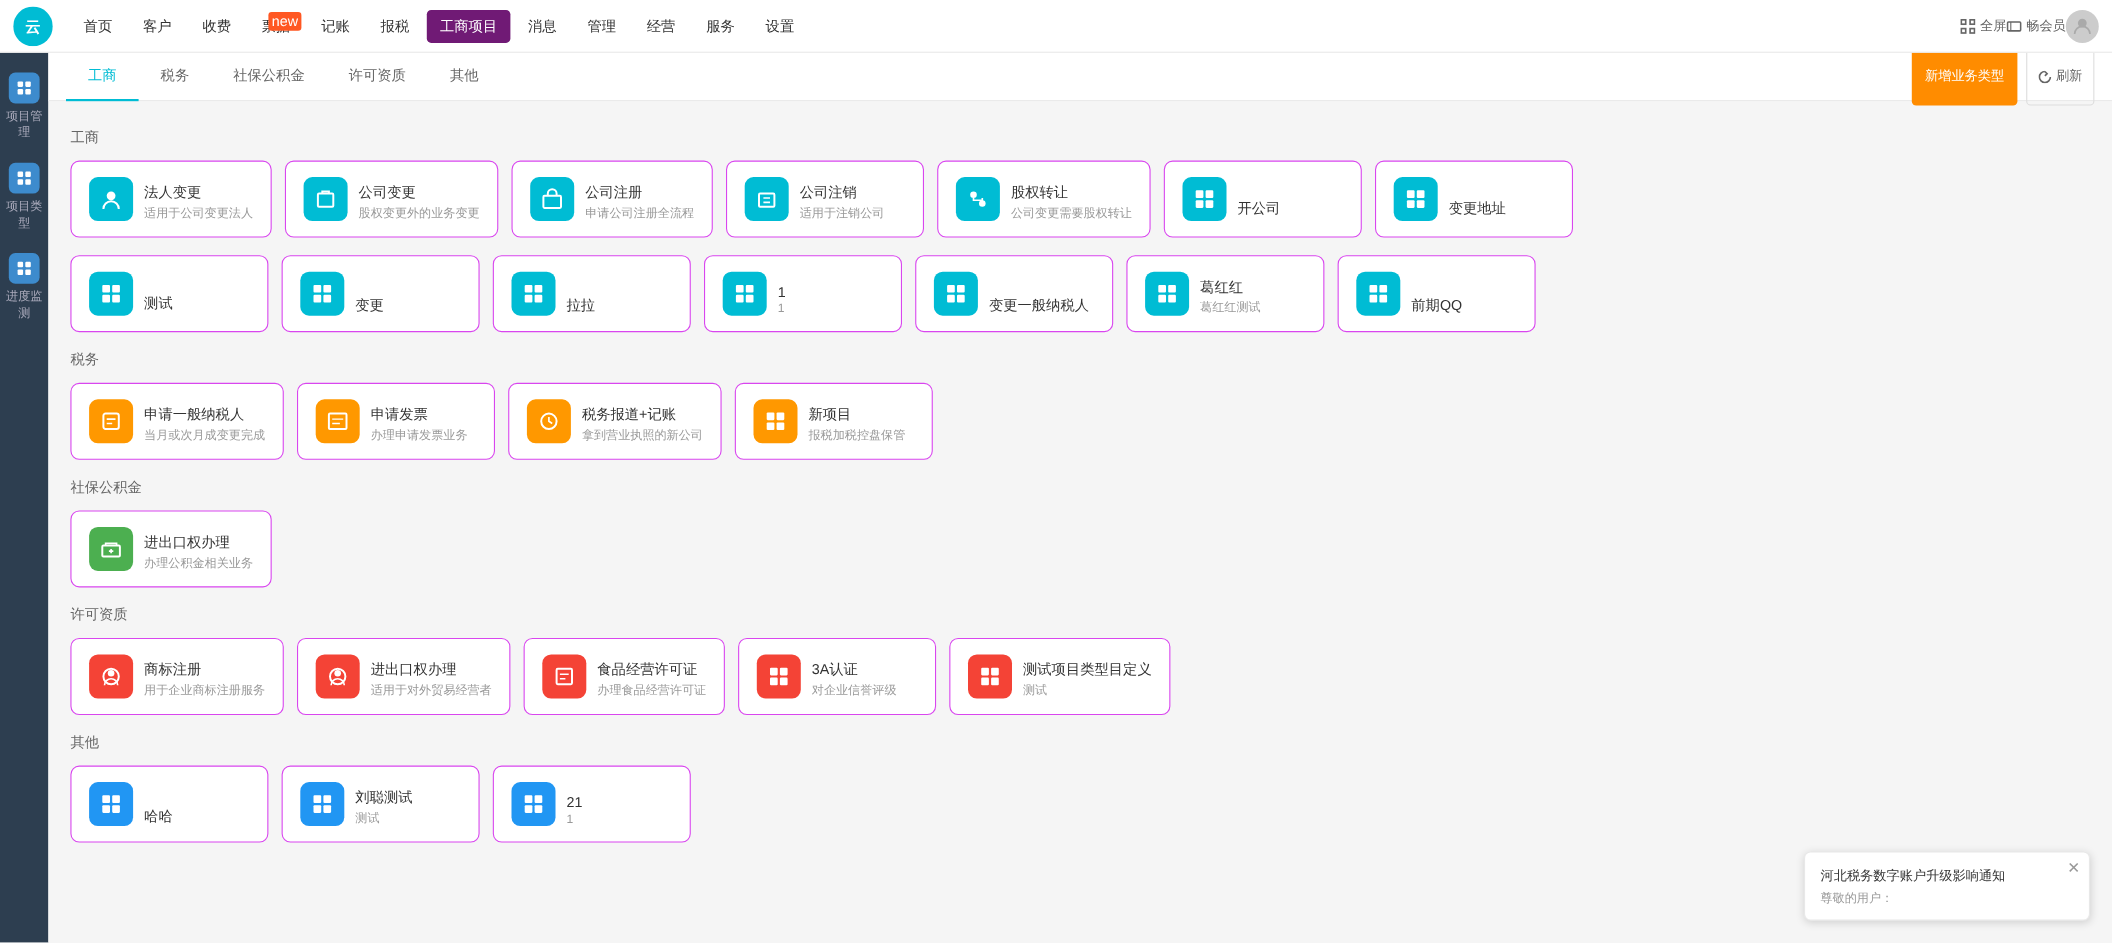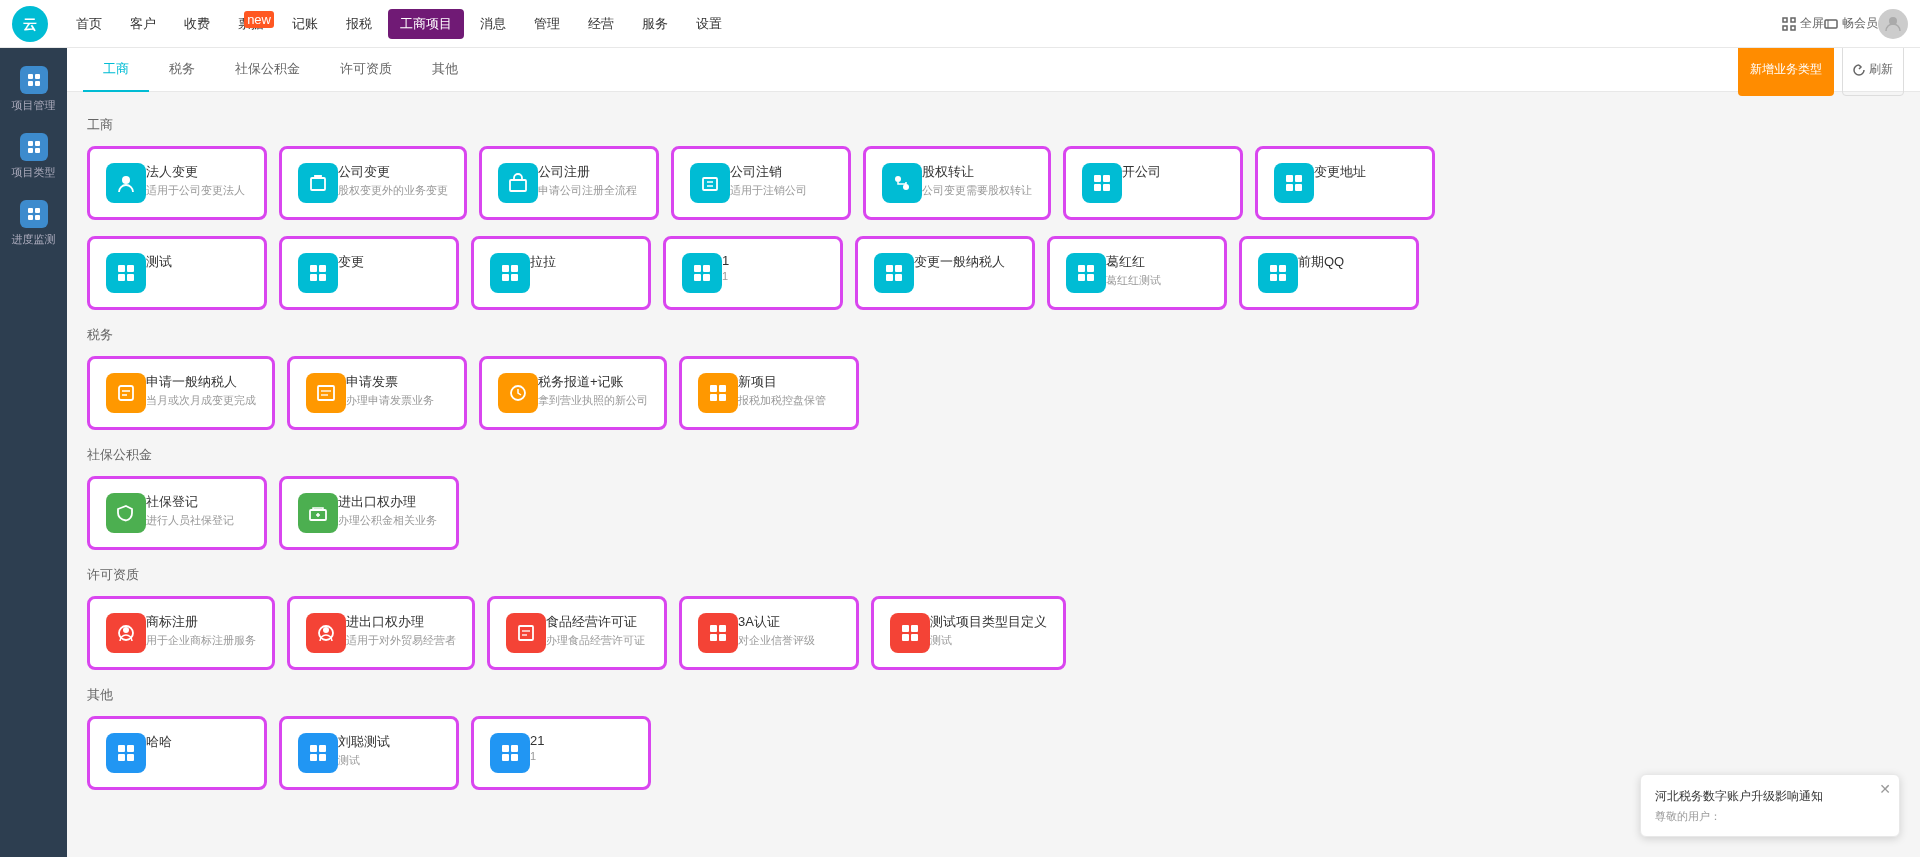--- a/index.html
+++ b/index.html
@@ -13,21 +13,21 @@
     .nav-item.active { background: #701a75; color: #fff; border-radius: 4px; }
     .nav-badge { position: absolute; top: 2px; right: 2px; background: #ff5722; color: #fff; font-size: 13px; padding: 1px 3px; border-radius: 3px; }
     .nav-right { display: flex; align-items: center; gap: 0; }
     .nav-right-btn { display: flex; align-items: center; gap: 4px; font-size: 12px; color: #666; cursor: pointer; }
     .avatar { width: 30px; height: 30px; border-radius: 50%; background: #ccc; display: flex; align-items: center; justify-content: center; color: #fff; font-size: 13px; cursor: pointer; }
 
     
     .main-layout { display: flex; flex: 1; overflow: hidden; }
 
     
-    .sidebar { width: 67px; background: #2d3e50; display: flex; flex-direction: column; align-items: center; padding-top: 8px; flex-shrink: 0; }
+    .sidebar { width: 44px; background: #2d3e50; display: flex; flex-direction: column; align-items: center; padding-top: 8px; flex-shrink: 0; }
     .sidebar-item { display: flex; flex-direction: column; align-items: center; padding: 10px 4px; cursor: pointer; width: 100%; gap: 4px; }
     .sidebar-icon { width: 28px; height: 28px; background: #3d8bcd; border-radius: 6px; display: flex; align-items: center; justify-content: center; color: #fff; font-size: 14px; }
     .sidebar-label { font-size: 11px; color: #aab; text-align: center; }
 
     
     .content-area { flex: 1; overflow-y: auto; background: #f5f5f5; }
 
     
     .tab-bar { background: #fff; display: flex; align-items: center; padding: 0 16px; border-bottom: 1px solid #e8e8e8; height: 44px; justify-content: space-between; }
     .tabs { display: flex; gap: 0; }
@@ -36,21 +36,21 @@
     .tab-actions { display: flex; gap: 8px; }
     .btn-new { background: #ff8c00; color: #fff; border: none; padding: 18px 12px; border-radius: 4px; cursor: pointer; font-size: 12px; }
     .btn-refresh { background: none; border: 1px solid #ddd; padding: 5px 10px; border-radius: 4px; cursor: pointer; font-size: 12px; color: #666; display: flex; align-items: center; gap: 4px; text-align: center; }
 
     
     .content { padding: 16px 20px; }
     .section-title { font-size: 13px; color: #666; margin-bottom: 12px; margin-top: 8px; }
 
     
     .cards-grid { display: flex; flex-wrap: wrap; gap: 12px; margin-bottom: 16px; }
-    .card { background: #fff; border-radius: 8px; padding: 14px 16px; display: flex; align-items: flex-start; gap: 0; cursor: pointer; min-width: 180px; flex: 0 0 auto; border: 3px solid #d946ef; }
+    .card { background: #fff; border-radius: 8px; padding: 14px 16px; display: flex; align-items: flex-end; gap: 10px; cursor: pointer; min-width: 180px; flex: 0 0 auto; border: 1px solid #d946ef; }
     .card-icon { width: 40px; height: 40px; border-radius: 8px; display: flex; align-items: center; justify-content: center; flex-shrink: 0; font-size: 18px; }
     .card-icon.teal { background: #00bcd4; }
     .card-icon.orange { background: #ff9800; }
     .card-icon.red { background: #f44336; }
     .card-icon.blue { background: #2196f3; }
     .card-icon.green { background: #4caf50; }
     .card-text {}
     .card-name { font-size: 13px; color: #333; font-weight: 500; }
     .card-desc { font-size: 11px; color: #999; margin-top: 2px; }
 
@@ -423,31 +423,20 @@
             <div class="card-desc">报税加税控盘保管</div>
           </div>
         </div>
       </div>
 
       <div class="section-title">社保公积金</div>
       <div class="cards-grid">
         <div class="card">
           <div class="card-icon green">
             <svg width="22" height="22" viewBox="0 0 22 22" fill="none">
-                <path d="M11 4l6 3v4c0 3.5-2.5 6.5-6 7.5C5.5 17.5 3 14.5 3 11V7l8-3z" stroke="white" stroke-width="1.8" fill="none"></path>
-              </svg>
-          </div>
-          <div class="card-text">
-            <div class="card-name">社保登记</div>
-            <div class="card-desc">进行人员社保登记</div>
-          </div>
-        </div>
-        <div class="card">
-          <div class="card-icon green">
-            <svg width="22" height="22" viewBox="0 0 22 22" fill="none">
                 <rect x="3" y="8" width="16" height="10" rx="1" stroke="white" stroke-width="1.8"></rect>
                 <path d="M6 8V6h10v2" stroke="white" stroke-width="1.5"></path>
                 <line x1="11" y1="11" x2="11" y2="15" stroke="white" stroke-width="1.5"></line>
                 <line x1="9" y1="13" x2="13" y2="13" stroke="white" stroke-width="1.5"></line>
               </svg>
           </div>
           <div class="card-text">
             <div class="card-name">进出口权办理</div>
             <div class="card-desc">办理公积金相关业务</div>
           </div>

